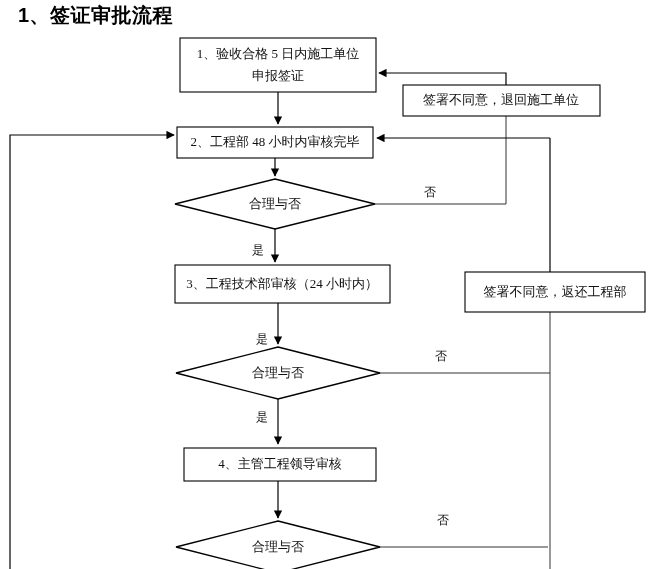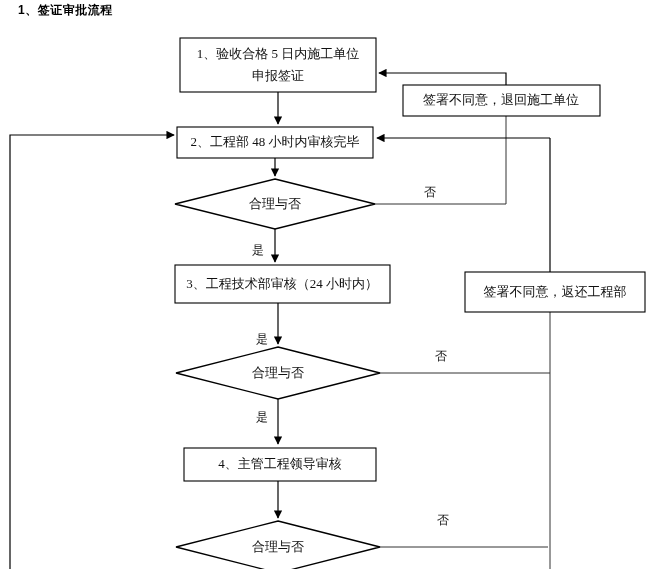--- a/index.html
+++ b/index.html
@@ -12,21 +12,21 @@
     height: 569px;
     position: relative;
     overflow: hidden;
     font-family: "Liberation Serif", "DejaVu Serif", serif;
     color: #000000;
   }
   #page-title {
     position: absolute;
     left: 18px;
     top: 2px;
-    font-size: 12px;
+    font-size: 20px;
     font-weight: bold;
     letter-spacing: 0.5px;
     font-family: "Liberation Sans", "DejaVu Sans", sans-serif;
     white-space: nowrap;
   }
   #flowchart {
     position: absolute;
     left: 0;
     top: 0;
   }

